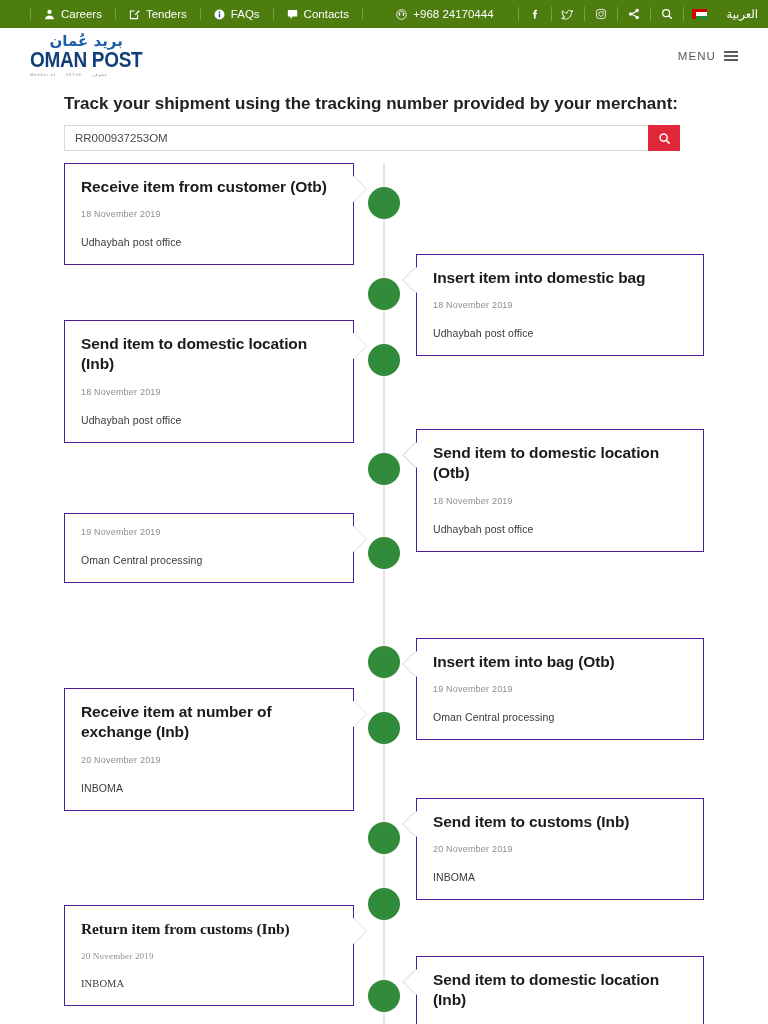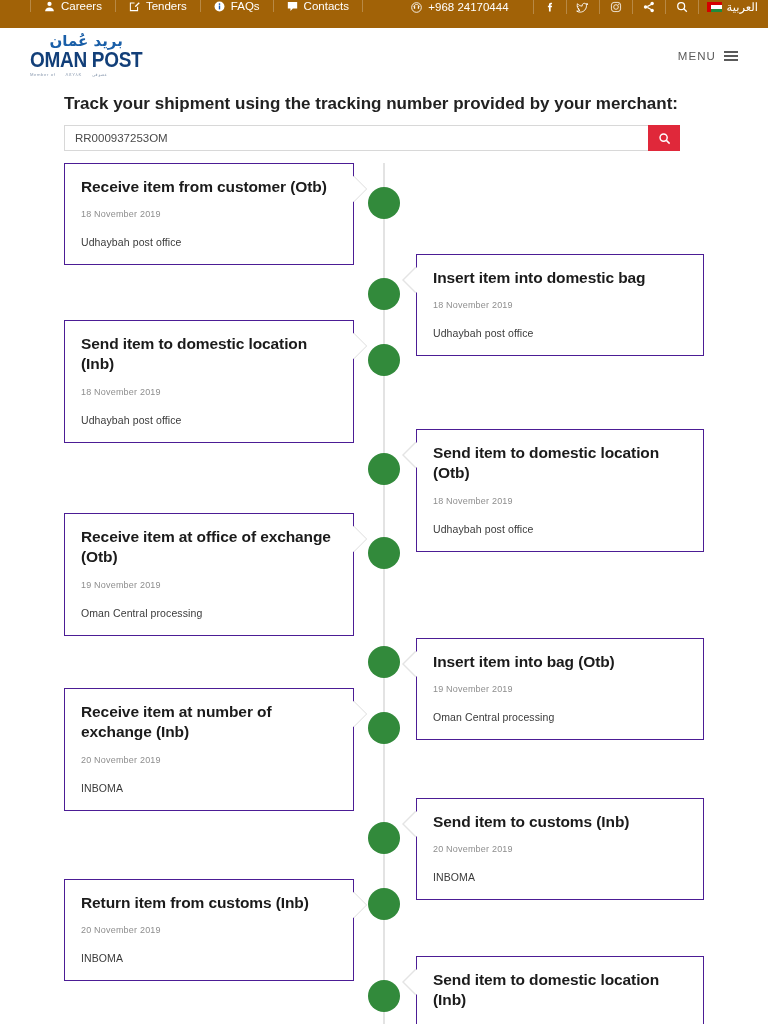--- a/index.html
+++ b/index.html
@@ -8,23 +8,23 @@
     margin: 0; padding: 0;
     width: 768px; height: 1024px;
     background: #ffffff;
     font-family: "Liberation Sans", sans-serif;
     overflow: hidden;
   }
 
   
   .topbar {
     height: 28px;
-    background: #a16207;
+    background: #4d7c0f;
     display: flex;
-    align-items: flex-start;
+    align-items: center;
     color: #ffffff;
     font-size: 11.5px;
   }
   .topbar-left { display: flex; align-items: stretch; margin-left: 30px; }
   .topbar-right { display: flex; align-items: stretch; margin-left: auto; }
   .tb-item {
     display: flex; align-items: center; gap: 6px;
     padding: 0 13px;
     border-right: 1px solid rgba(255,255,255,0.25);
     white-space: nowrap;
@@ -39,21 +39,21 @@
     white-space: nowrap;
     font-size: 11.5px;
   }
   .tb-icononly {
     display: flex; align-items: center; justify-content: center;
     width: 33px;
     border-right: 1px solid rgba(255,255,255,0.25);
     cursor: pointer;
   }
   .tb-lang {
-    display: flex; align-items: center; gap: 5px;
+    display: flex; align-items: center; gap: 20px;
     padding: 0 10px 0 8px;
     white-space: nowrap;
     cursor: pointer;
     font-size: 11.5px;
   }
   .flag {
     width: 15px; height: 10px; position: relative;
     background: linear-gradient(to bottom, #d50000 0 33.3%, #ffffff 33.3% 66.6%, #1f8a3c 66.6% 100%);
     display: inline-block;
   }
@@ -387,21 +387,20 @@
       <div class="card-loc">Udhaybah post office</div>
     </div>
     <div class="dot" style="top: 290px; background: rgb(50, 138, 59);"></div>
     <div class="card right" style="top: 266px;">
       <div class="card-title">Send item to domestic location (Otb)</div>
       <div class="card-date">18 November 2019</div>
       <div class="card-loc">Udhaybah post office</div>
     </div>
     <div class="dot" style="top: 374px; background: rgb(50, 138, 59);"></div>
     <div class="card left" style="top: 350px;">
-      <div class="card-title">Receive item at office of exchange (Otb)</div>
       <div class="card-date">19 November 2019</div>
       <div class="card-loc">Oman Central processing</div>
     </div>
     <div class="dot" style="top: 483px; background: rgb(50, 138, 59);"></div>
     <div class="card right" style="top: 475px;">
       <div class="card-title">Insert item into bag (Otb)</div>
       <div class="card-date">19 November 2019</div>
       <div class="card-loc">Oman Central processing</div>
     </div>
     <div class="dot" style="top: 549px; background: rgb(50, 138, 59);"></div>
@@ -410,21 +409,21 @@
       <div class="card-date">20 November 2019</div>
       <div class="card-loc">INBOMA</div>
     </div>
     <div class="dot" style="top: 659px; background: rgb(50, 138, 59);"></div>
     <div class="card right" style="top: 635px;">
       <div class="card-title">Send item to customs (Inb)</div>
       <div class="card-date">20 November 2019</div>
       <div class="card-loc">INBOMA</div>
     </div>
     <div class="dot" style="top: 725px; background: rgb(50, 138, 59);"></div>
-    <div class="card left" style="top: 716px;">
+    <div class="card left" style="top: 742px; font-family: Liberation Serif, serif;">
       <div class="card-title">Return item from customs (Inb)</div>
       <div class="card-date">20 November 2019</div>
       <div class="card-loc">INBOMA</div>
     </div>
     <div class="dot" style="top: 817px; background: rgb(50, 138, 59);"></div>
     <div class="card right" style="top: 793px;">
       <div class="card-title">Send item to domestic location (Inb)</div>
     </div>
   </div>
 

